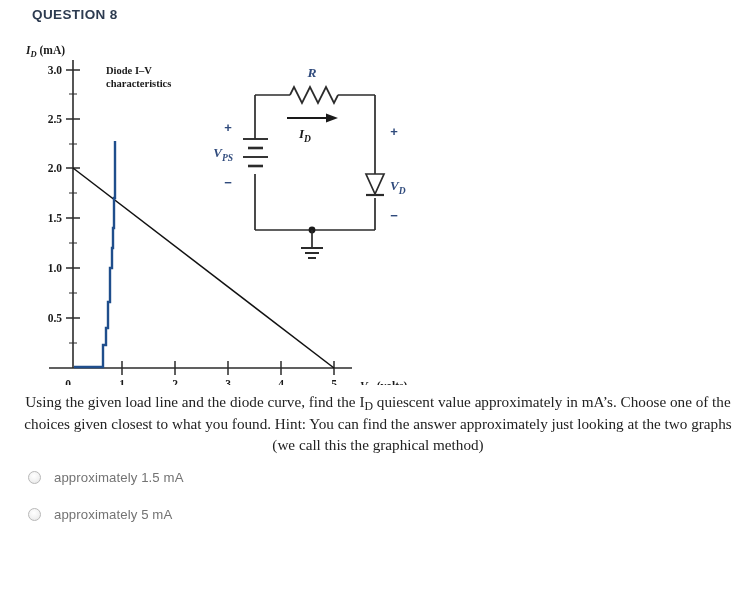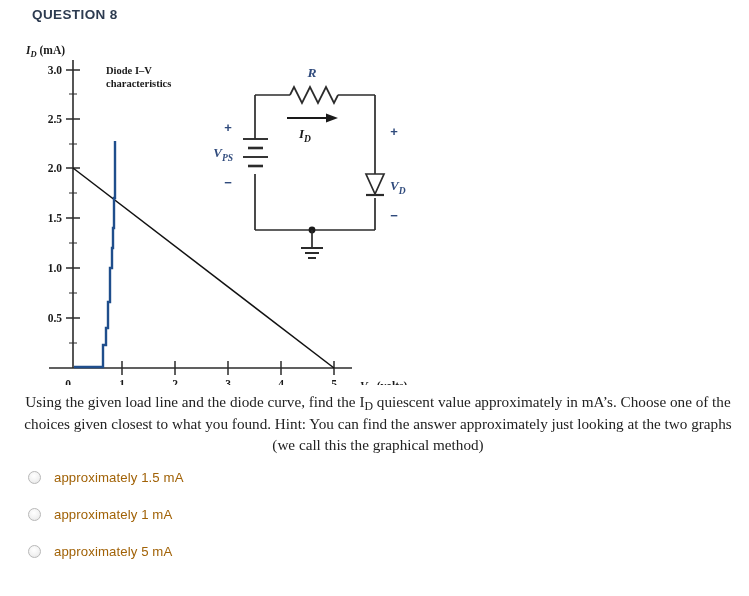--- a/index.html
+++ b/index.html
@@ -81,21 +81,21 @@
     border-radius: 50%;
     border: 1px solid #b8b8b8;
     background: radial-gradient(circle at 45% 35%, #ffffff 0%, #f2f2f2 55%, #e2e2e2 100%);
     box-sizing: border-box;
     flex: 0 0 auto;
     margin-right: 13px;
   }
   .choice-label {
     font-family: "Liberation Sans", sans-serif;
     font-size: 13.2px;
-    color: #a16207;
+    color: #737373;
     letter-spacing: 0.1px;
   }
 </style>
 </head>
 <body>
 
 <div id="question-header">QUESTION 8</div>
 
 <div id="figure">
   <svg width="749" height="345" viewBox="0 0 749 345">
@@ -224,23 +224,19 @@
 <div id="question-body"><span>Using the given load line and the diode curve, find the  </span><span class="ital">I</span><span class="sub">D</span><span> quiescent value approximately in mA’s. Choose one of the choices given closest to what you found. Hint: You can find the answer approximately just looking at the two graphs (we call this the graphical method)</span></div>
 
 <div id="choices">
 
   <div class="choice-row">
     <span class="radio"></span>
     <span class="choice-label">approximately 1.5 mA</span>
   </div>
 
 
-  <div class="choice-row">
-    <span class="radio"></span>
-    <span class="choice-label">approximately 1 mA</span>
-  </div>
 
   <div class="choice-row">
     <span class="radio"></span>
     <span class="choice-label">approximately 5 mA</span>
   </div>
 
 </div>
 
 </body></html>

